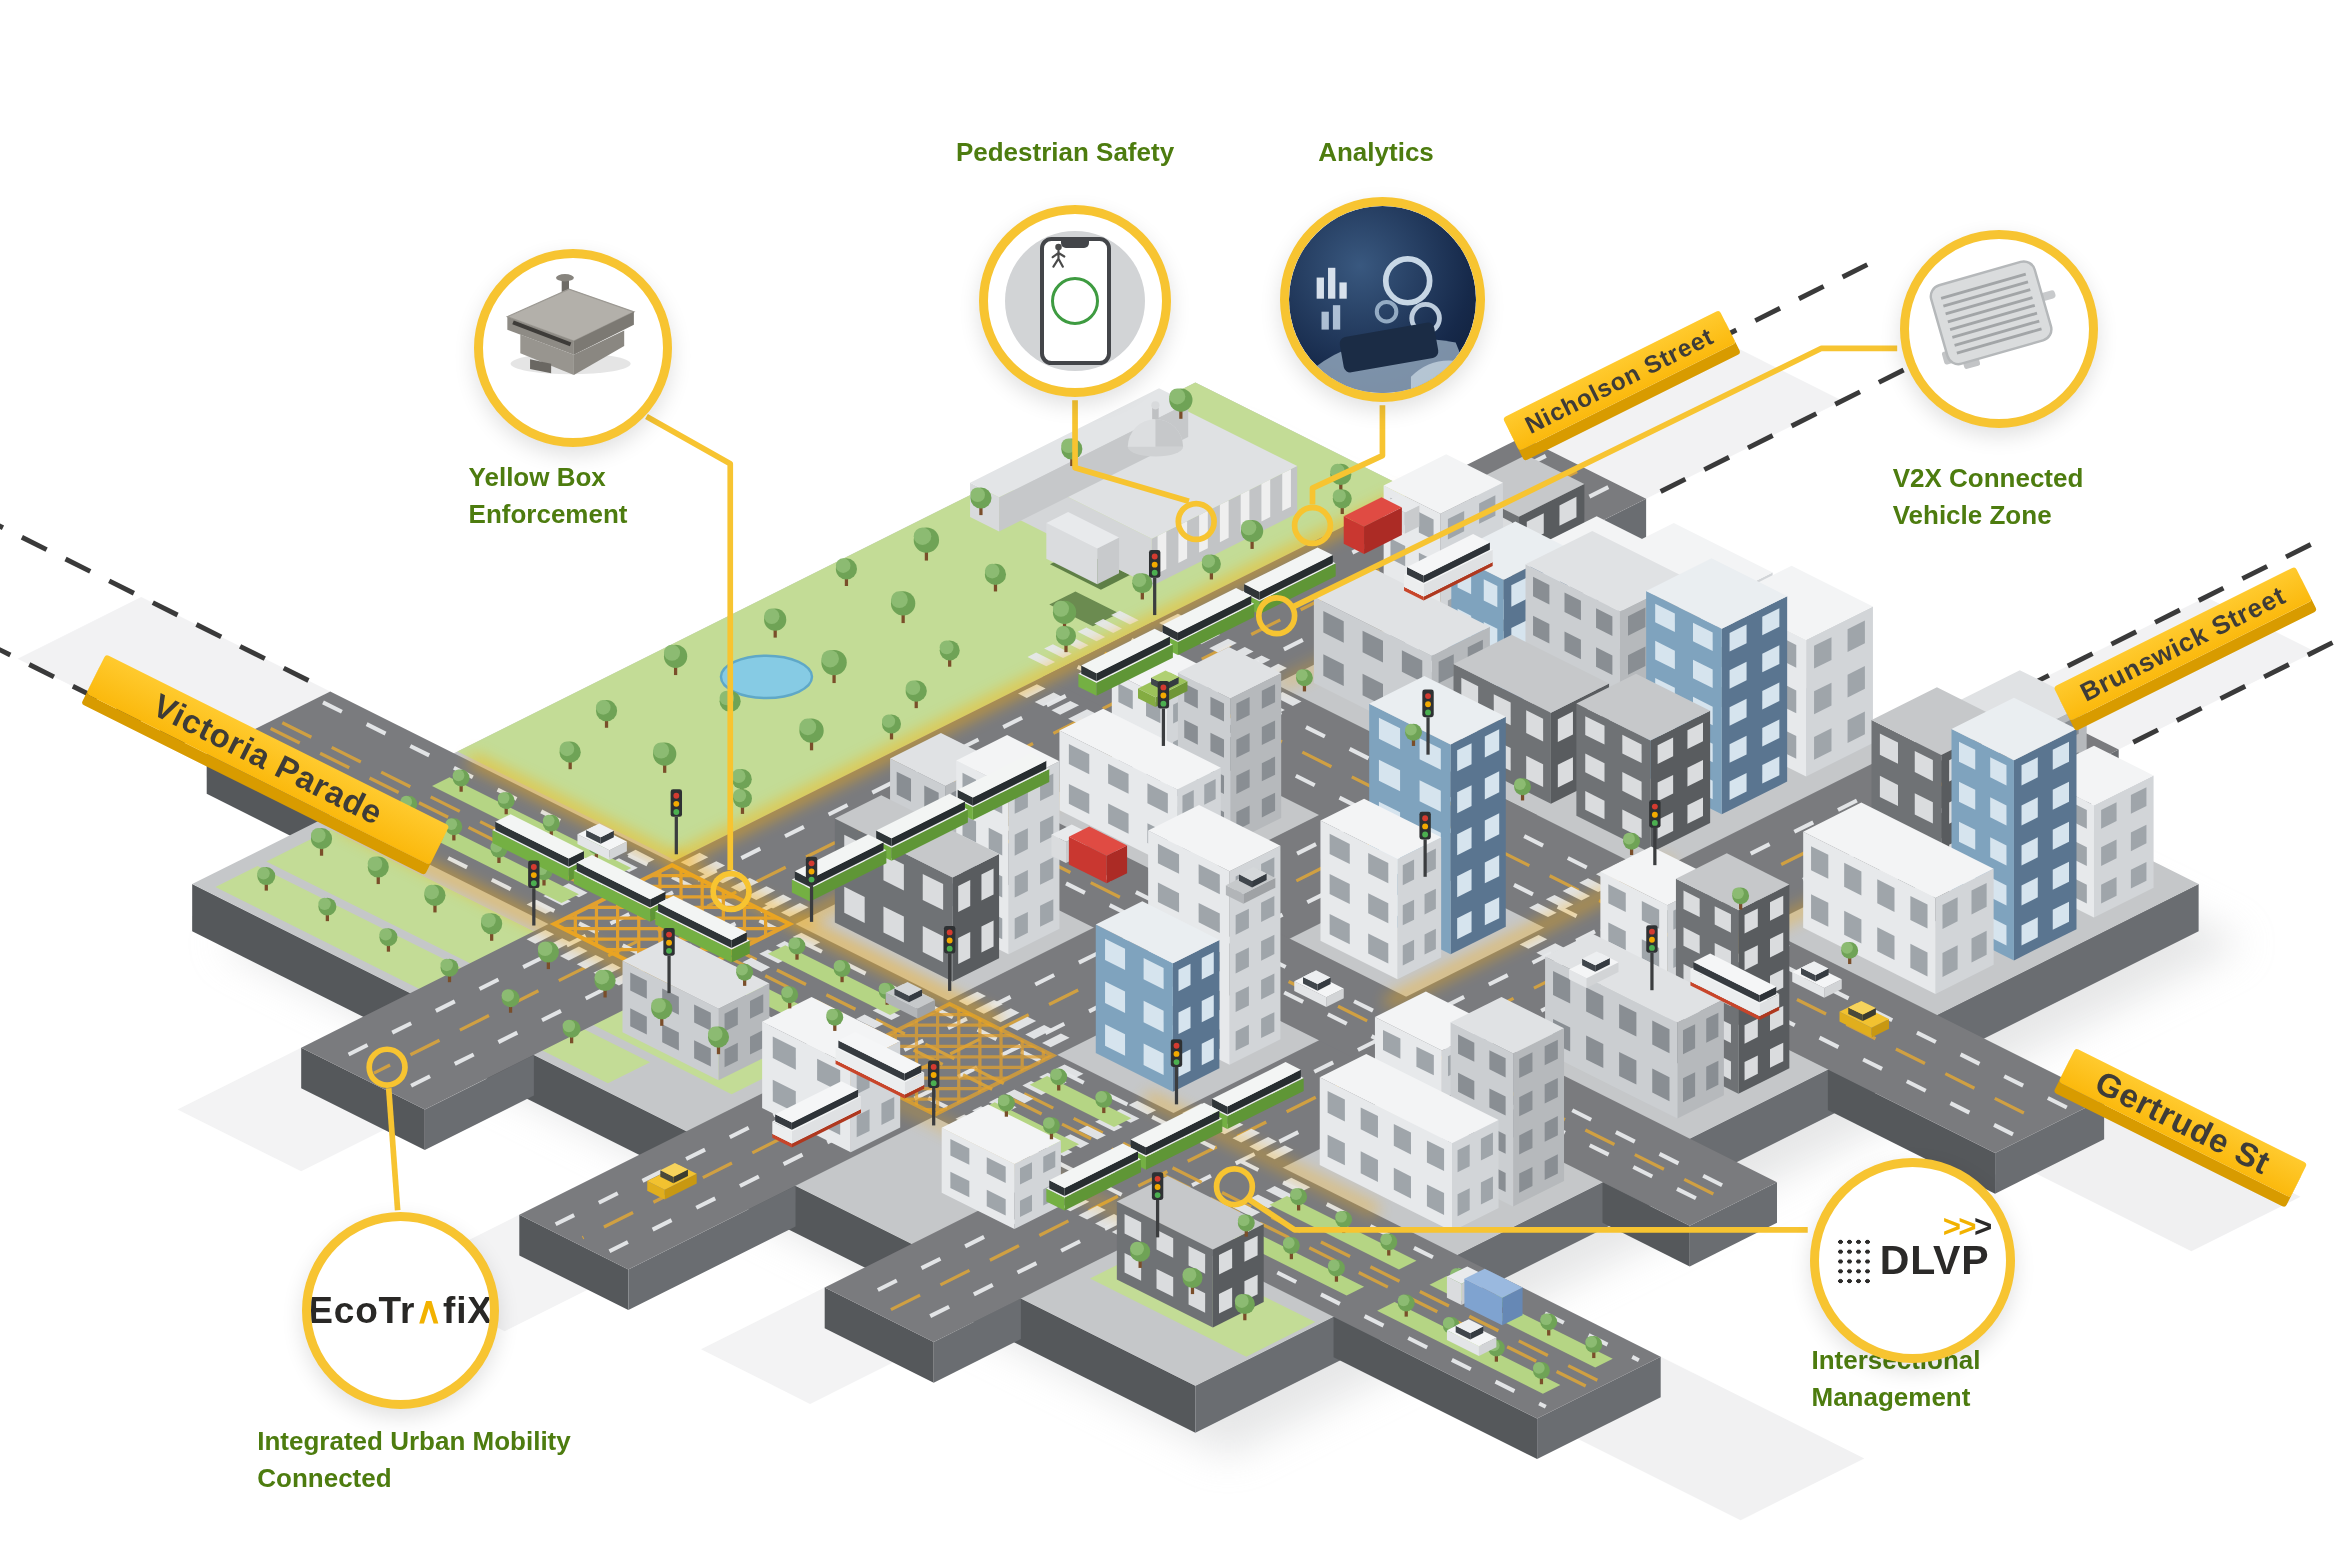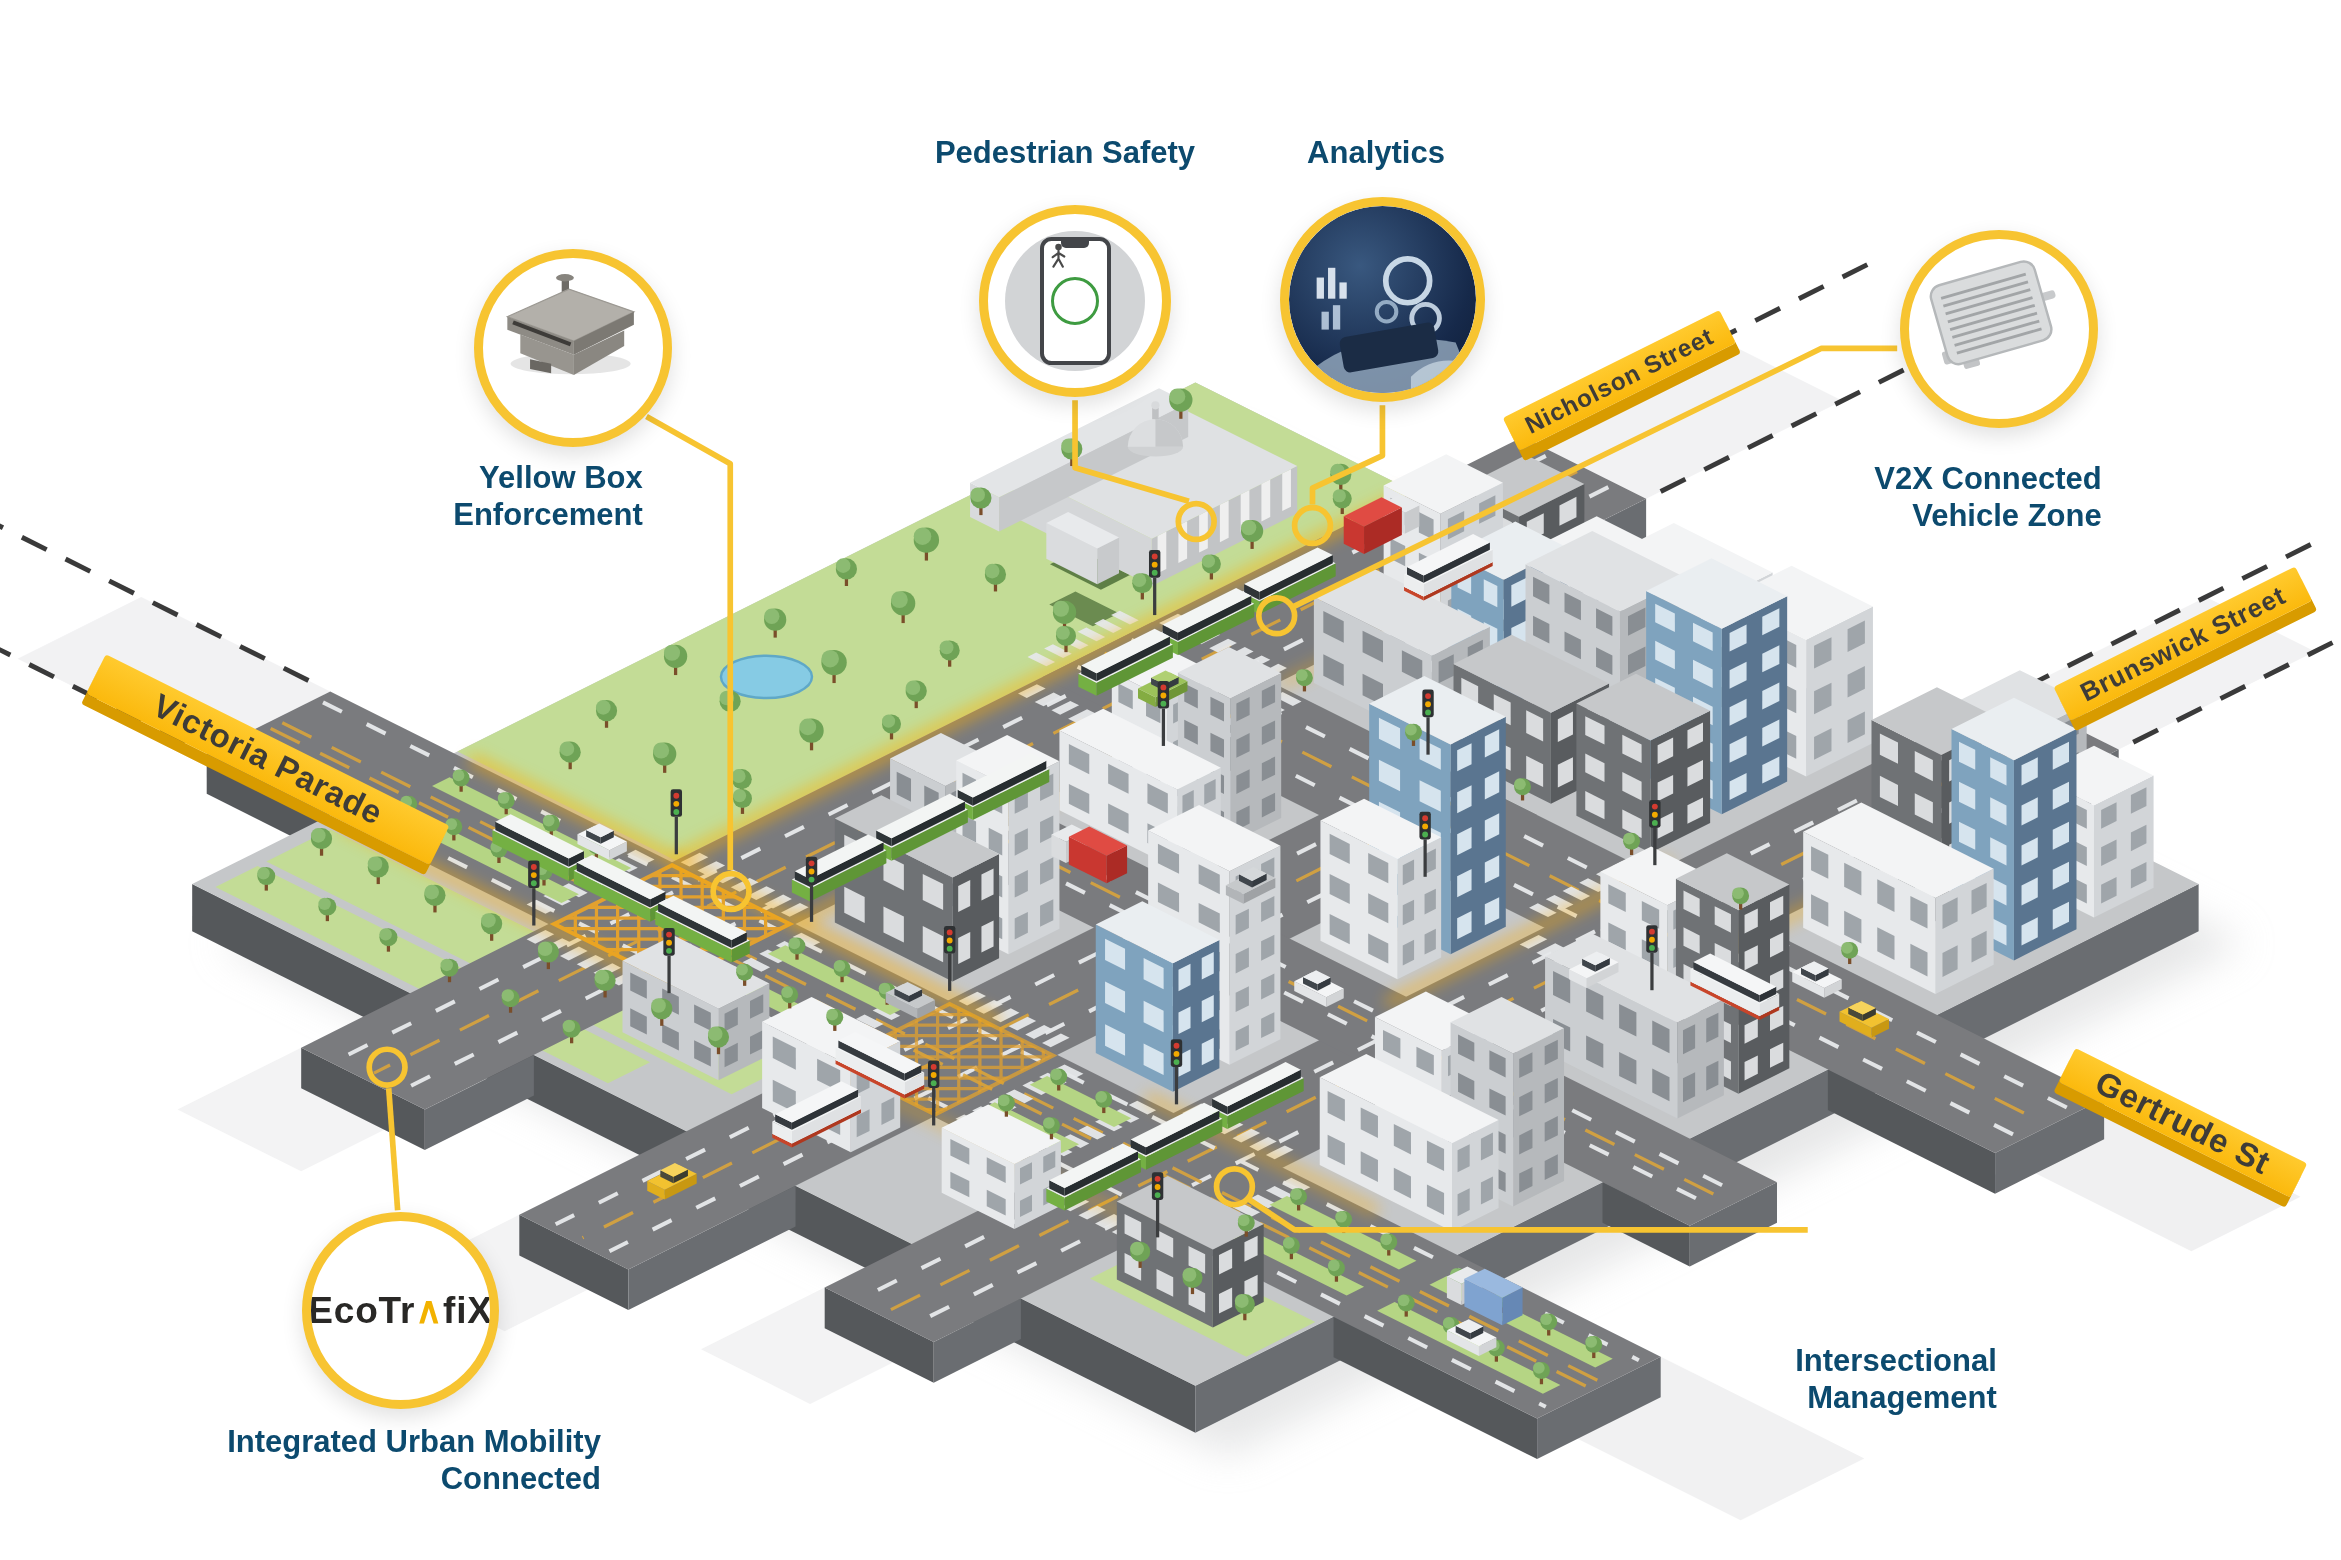--- a/index.html
+++ b/index.html
@@ -1,21 +1,21 @@
 <!DOCTYPE html>
 <html style="font-size:13px"><head>
 <meta charset="utf-8">
 <style>
   html,body{margin:0;padding:0;background:#fff;}
   .stage{position:relative;width:2342px;height:1561px;background:#FFFFFF;overflow:hidden;
          font-family:"Liberation Sans",sans-serif;}
   svg{position:absolute;left:0;top:0;}
   
-  .lbl{position:absolute;transform:translateX(-50%);text-align:right;font-weight:bold;
-       font-size:31px;line-height:37px;color:#0c4a6e;white-space:nowrap;}
+  .lbl{position:absolute;transform:translateX(-50%);text-align:left;font-weight:bold;
+       font-size:26px;line-height:37px;color:#4d7c0f;white-space:nowrap;}
   
   .circle{position:absolute;box-sizing:border-box;border:9px solid #F7C431;background:#FFFFFF;
           border-radius:50%;box-shadow:0 8.1px 21px rgba(0,0,0,.12);
           display:flex;align-items:center;justify-content:center;overflow:hidden;}
   .phone-disc{width:140px;height:140px;border-radius:50%;background:#D2D4D6;
               display:flex;align-items:center;justify-content:center;}
   .phone{position:relative;width:63px;height:120px;background:#fff;border:4.9px solid #434549;
          border-radius:11.4px;display:flex;align-items:center;justify-content:center;}
   .notch{position:absolute;top:0;left:50%;transform:translateX(-50%);width:28px;height:7.3px;
          background:#434549;border-radius:0 0 4.9px 4.9px;}
@@ -1600,14 +1600,21 @@
             <line x1="48" y1="126" x2="156" y2="126"></line>
         </g>
       </g>
     </svg>
   </div>
 
   <div class="circle" id="c-eco">
     <div class="eco"><span>EcoTr</span><span class="caret">∧</span><span>fiX</span></div>
   </div>
 
+  <div class="circle" id="c-dlvp">
+    <div class="dlvp-wrap">
+      <div class="dots"></div>
+      <div class="dlvp">DLVP</div>
+      <div class="chev"><span class="cy">&gt;&gt;</span><span class="cd">&gt;</span></div>
+    </div>
+  </div>
 </div>
 
 
 </body></html>

